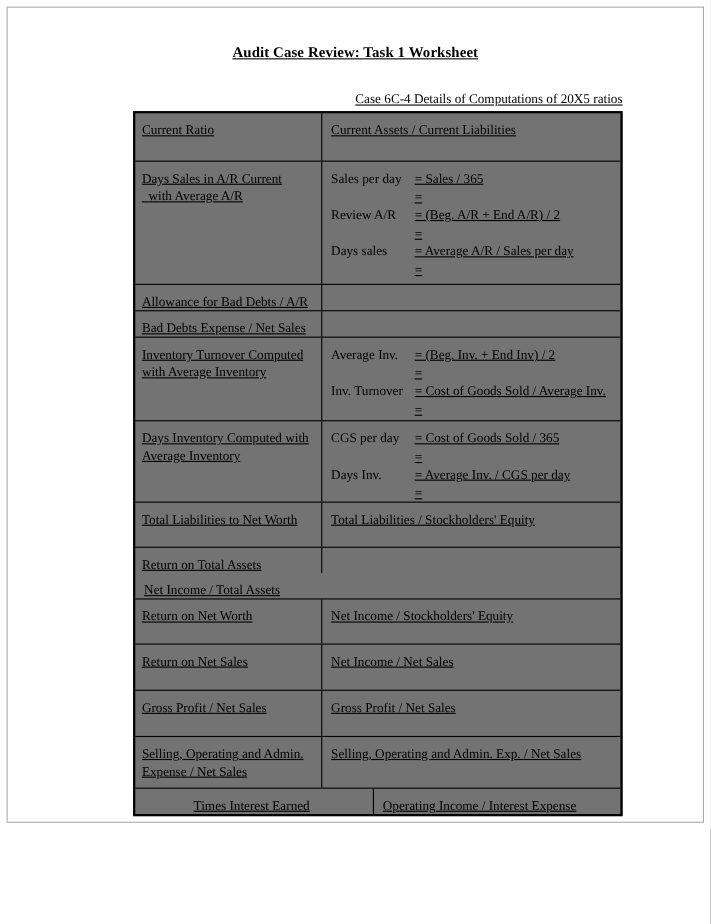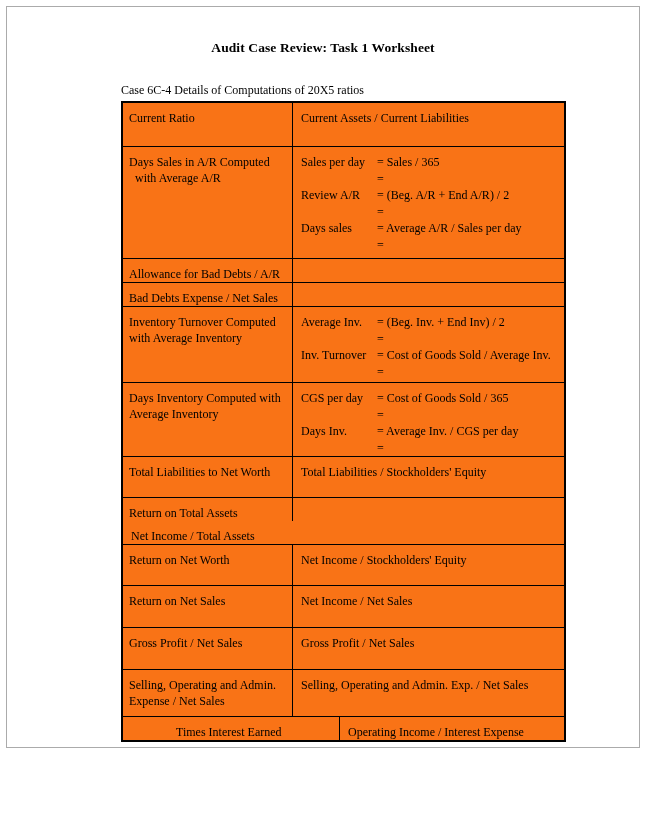--- a/index.html
+++ b/index.html
@@ -8,45 +8,46 @@
     font-family:"Liberation Serif", serif;
     color:#000;
     -webkit-font-smoothing:antialiased;
   }
   .sheet {
     position:relative;
     width:646px;
     height:754px;
     background:#ffffff;
     overflow:hidden;
+    text-decoration:underline;
   }
   .frame {
     position:absolute;
     inset:6px;
     border:1px solid #ababab;
     pointer-events:none;
   }
   .doc-title {
     margin-top:40px;
     text-align:center;
     font-size:13.5px;
     font-weight:bold;
     letter-spacing:0.1px;
   }
   .caption {
     width:445px;
     margin:27px 0 3px 121px;
-    text-align:left;
+    text-align:right;
     font-size:12px;
   }
   .ratio-table {
     width:445px;
     margin-left:121px;
     border:2px solid #000;
-    background:#f97316;
+    background:#737373;
   }
   .trow { display:flex; border-top:1px solid #000; }
   .trow:first-child { border-top:none; }
   .cell { font-size:12px; line-height:16px; }
   .cell.left {
     width:170px;
     border-right:1px solid #000;
     padding:7px 6px 0 6px;
     white-space:pre-wrap;
   }
@@ -88,21 +89,21 @@
   <div class="caption">Case 6C-4 Details of Computations of 20X5 ratios</div>
 
   <div class="ratio-table" id="ratio-table">
       <div class="trow trow-0">
         <div class="cell left"><div>Current Ratio</div></div>
         <div class="cell right">
           <div>Current Assets / Current Liabilities</div>
         </div>
       </div>
       <div class="trow trow-1">
-        <div class="cell left"><div>Days Sales in A/R Computed</div><div>  with Average A/R</div></div>
+        <div class="cell left"><div>Days Sales in A/R Current</div><div>  with Average A/R</div></div>
         <div class="cell right">
           <div class="calc-line"><span class="calc-label">Sales per day</span><span>= Sales / 365</span></div>
           <div class="calc-line"><span class="calc-label"></span><span>=</span></div>
           <div class="calc-line"><span class="calc-label">Review A/R</span><span>= (Beg. A/R + End A/R) / 2</span></div>
           <div class="calc-line"><span class="calc-label"></span><span>=</span></div>
           <div class="calc-line"><span class="calc-label">Days sales</span><span>= Average A/R / Sales per day</span></div>
           <div class="calc-line"><span class="calc-label"></span><span>=</span></div>
         </div>
       </div>
       <div class="trow trow-2">

